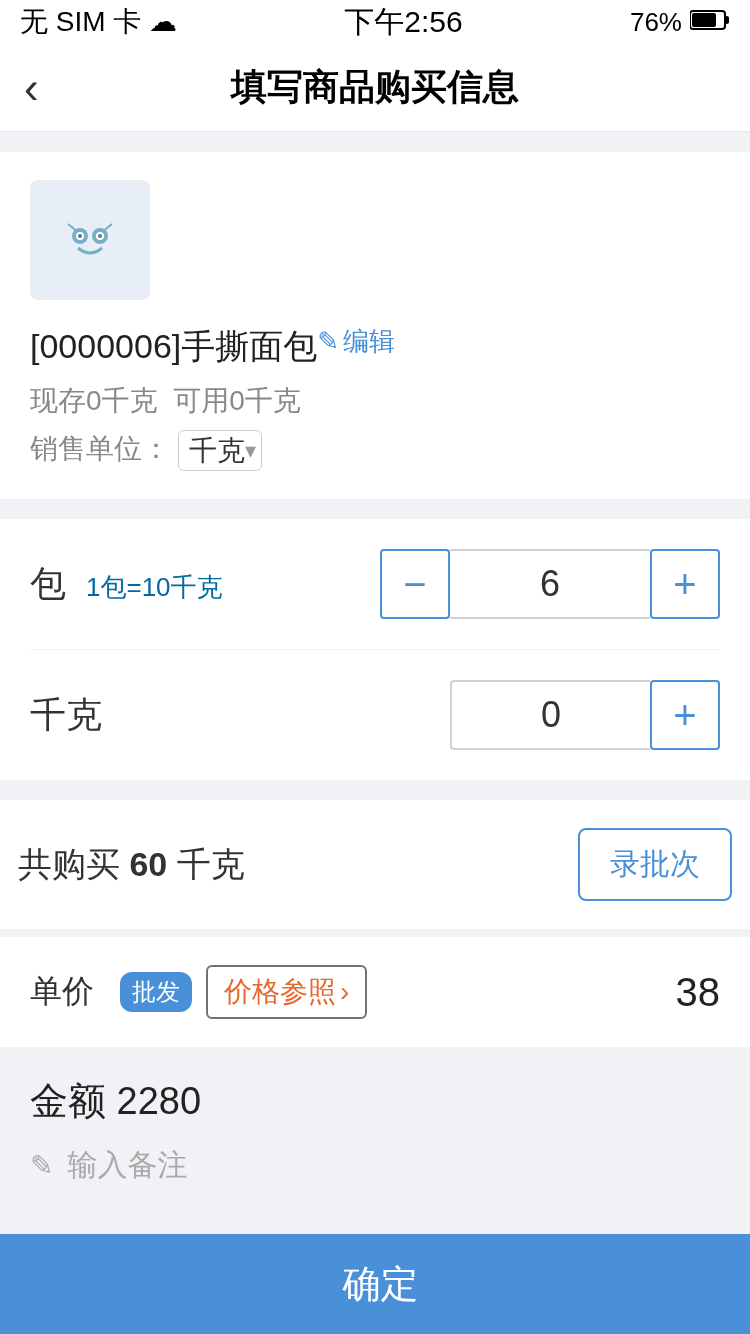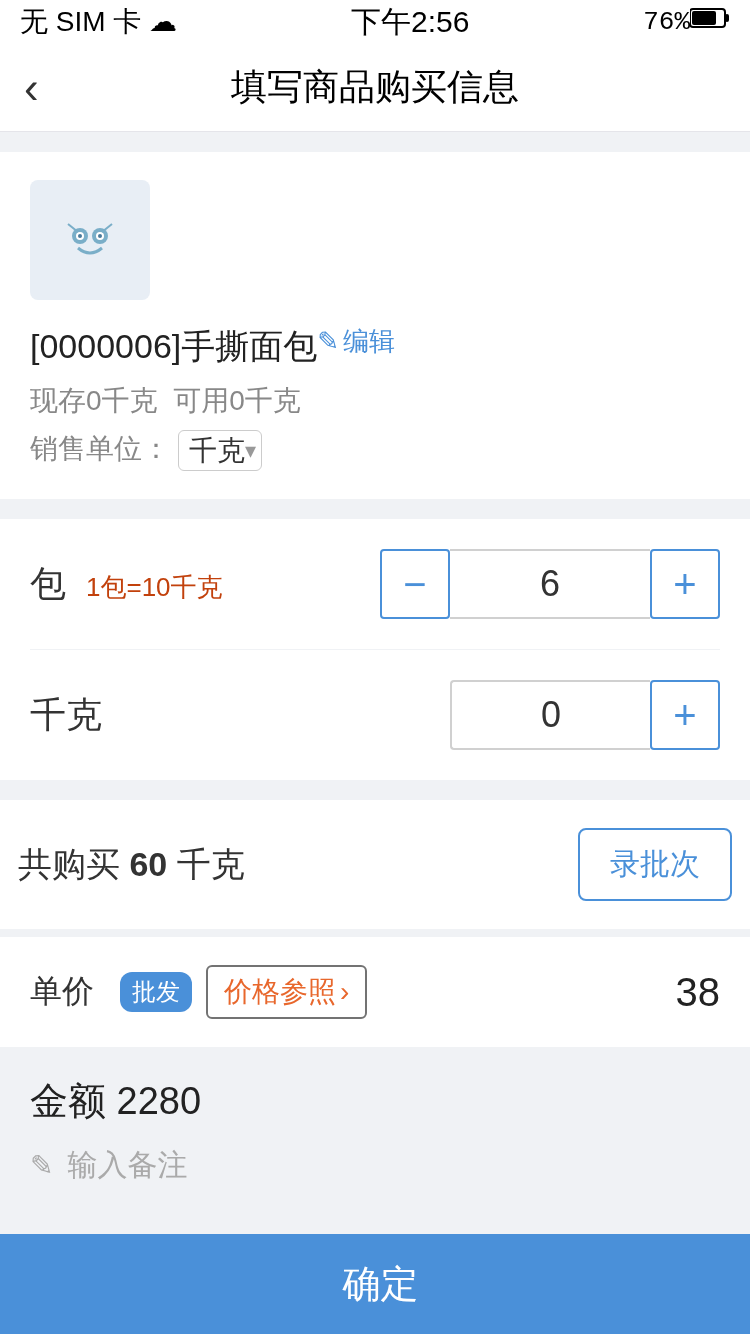--- a/index.html
+++ b/index.html
@@ -20,21 +20,21 @@
       background: #fff;
       display: flex;
       align-items: center;
       justify-content: space-between;
       padding: 0 20px;
       font-size: 28px;
       color: #000;
     }
     .status-left { display: flex; align-items: center; gap: 8px; }
     .status-center { font-size: 30px; font-weight: 500; }
-    .status-right { display: flex; align-items: center; font-size: 26px; font-family: Liberation Mono, monospace; }
+    .status-right { display: flex; align-items: center; gap: 8px; font-size: 26px; }
 
     
     .nav-bar {
       width: 750px;
       height: 88px;
       background: #fff;
       display: flex;
       align-items: center;
       justify-content: center;
       position: relative;
@@ -42,21 +42,21 @@
     }
     .nav-back {
       position: absolute;
       left: 24px;
       font-size: 44px;
       color: #333;
       cursor: pointer;
     }
     .nav-title {
       font-size: 36px;
-      font-weight: 400;
+      font-weight: 700;
       color: #000;
     }
 
     
     .product-card {
       background: #fff;
       padding: 28px 30px;
       display: flex;
       align-items: flex-start;
       gap: 24px;
@@ -125,21 +125,21 @@
       border-bottom: 1px solid #f0f2f5;
     }
     .quantity-row:last-child { border-bottom: none; }
     .quantity-label {
       flex: 1;
       font-size: 36px;
       color: #333;
     }
     .quantity-hint {
       font-size: 26px;
-      color: #c2410c;
+      color: #0369a1;
       margin-left: 10px;
     }
     .quantity-controls {
       display: flex;
       align-items: center;
       gap: 0;
     }
     .qty-btn {
       width: 70px;
       height: 70px;

